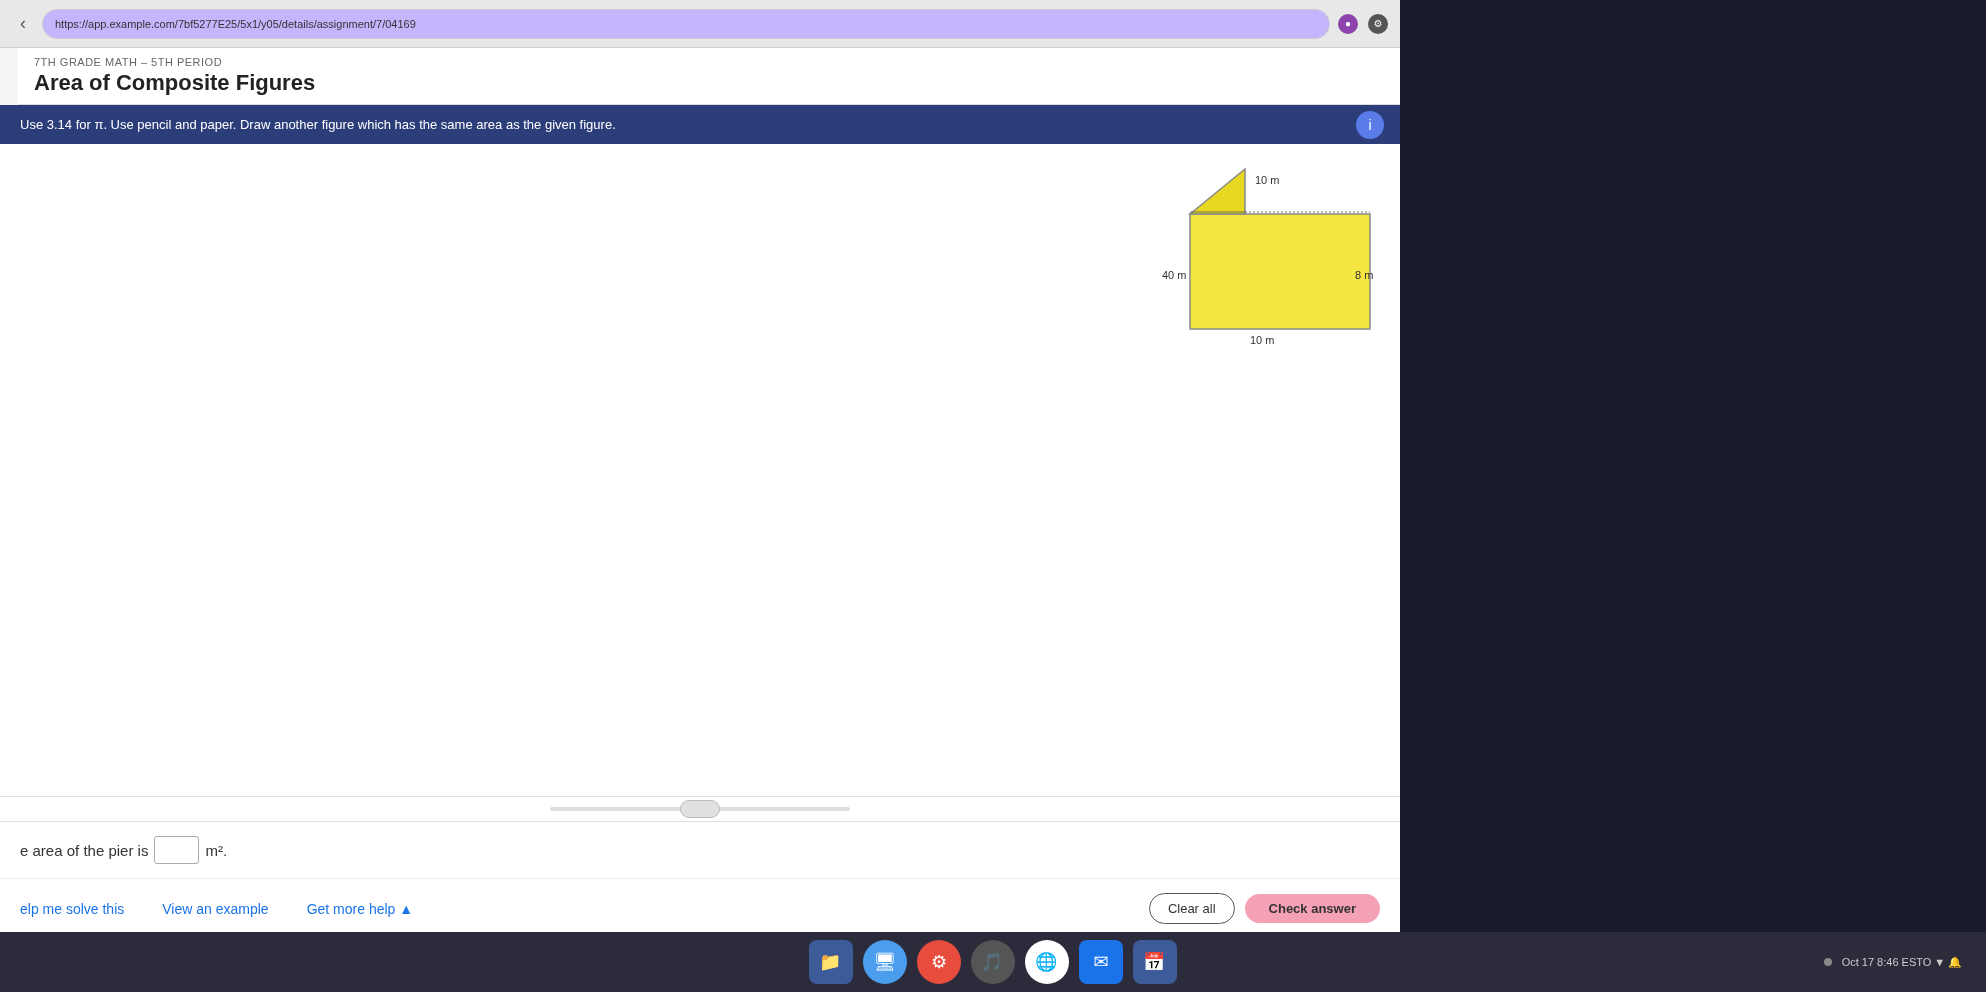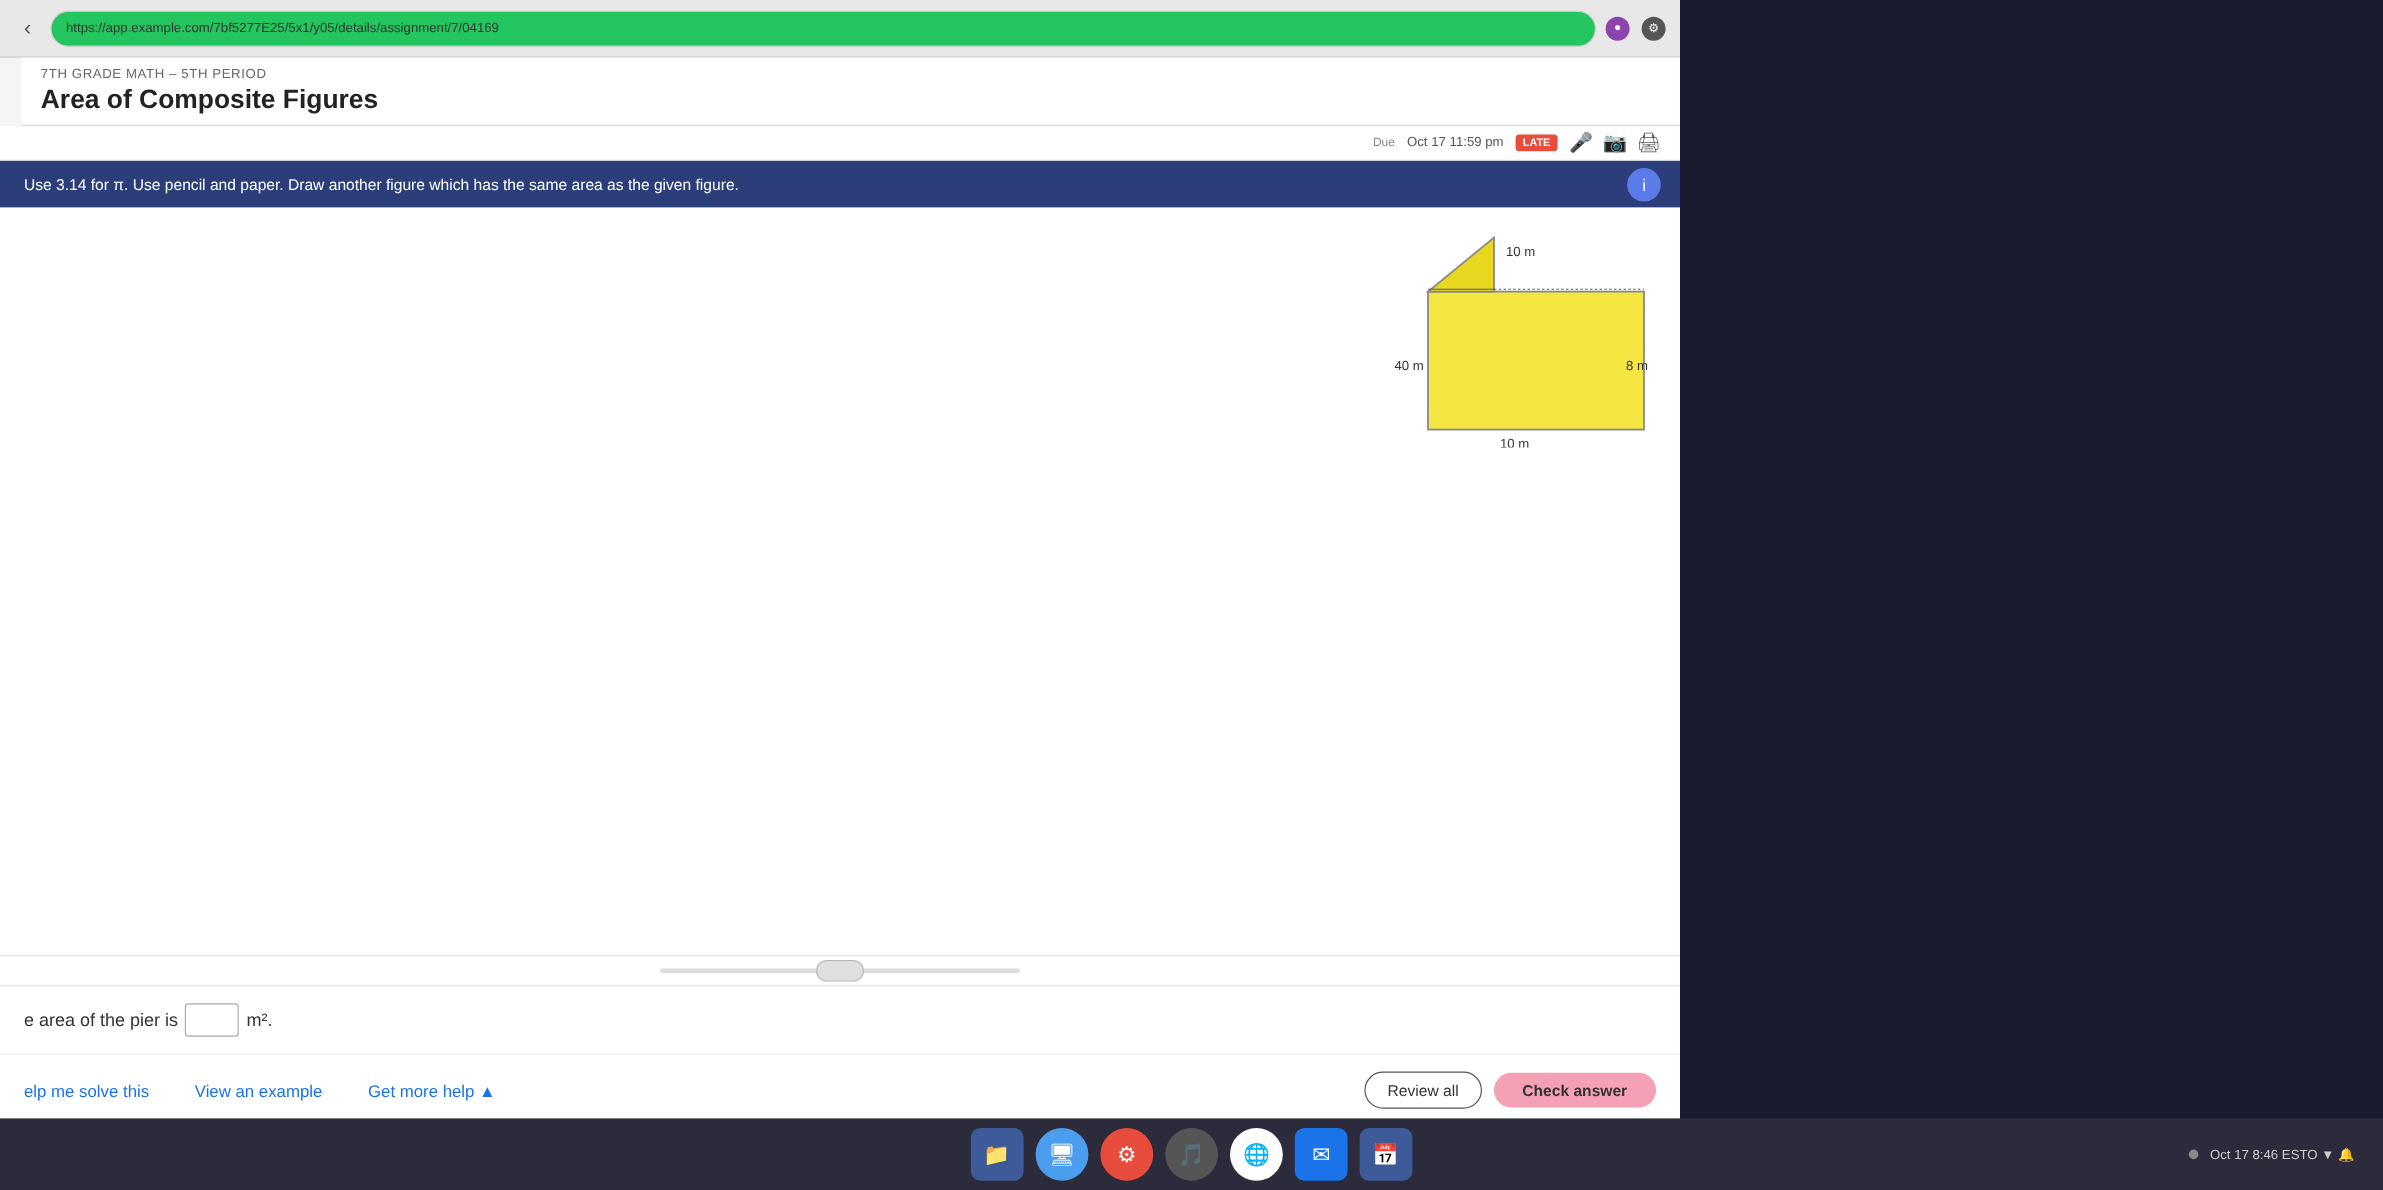--- a/index.html
+++ b/index.html
@@ -38,21 +38,21 @@
       font-size: 18px;
       color: #555;
       cursor: pointer;
       background: none;
       border: none;
       padding: 4px 8px;
     }
 
     .address-bar {
       flex: 1;
-      background: #22c55e;
+      background: #c4b5fd;
       border: 1px solid #ccc;
       border-radius: 20px;
       height: 30px;
       padding: 0 12px;
       font-size: 11px;
       color: #333;
       display: flex;
       align-items: center;
     }
 
@@ -419,30 +419,20 @@
       <div class="browser-icon" style="background:#8e44ad;">●</div>
       <div class="browser-icon" style="background:#555;">⚙</div>
     </div>
   </div>
 
   <div class="page-header">
     <div class="breadcrumb">7TH GRADE MATH – 5TH PERIOD</div>
     <div class="page-title">Area of Composite Figures</div>
   </div>
 
-  <div class="date-bar">
-    <span class="date-label">Due</span>
-    <span>Oct 17  11:59 pm</span>
-    <span class="late-badge">LATE</span>
-    <div class="date-icons">
-      <span style="cursor:pointer;font-size:16px;">🎤</span>
-      <span style="cursor:pointer;font-size:16px;">📷</span>
-      <span style="cursor:pointer;font-size:16px;">🖨</span>
-    </div>
-  </div>
 
   <div class="instruction-bar">
     <span>Use 3.14 for π. Use pencil and paper. Draw another figure which has the same area as the given figure.</span>
     <div class="instruction-circle">
       <span>i</span>
     </div>
   </div>
 
   <div class="content-area">
 
@@ -478,21 +468,21 @@
       <input type="text" class="answer-input" style="">
       <span>m².</span>
     </div>
 
     <div class="help-row">
       <a class="help-link">elp me solve this</a>
       <a class="help-link">View an example</a>
       <a class="help-link">Get more help ▲</a>
 
       <div class="right-buttons">
-        <button class="clear-all-btn">Review all</button>
+        <button class="clear-all-btn">Clear all</button>
         <button class="check-answer-btn">Check answer</button>
       </div>
     </div>
 
   </div>
 
   <div class="bottom-nav">
     <button class="review-progress-btn">Review Progress</button>
 
     <div class="question-nav">

